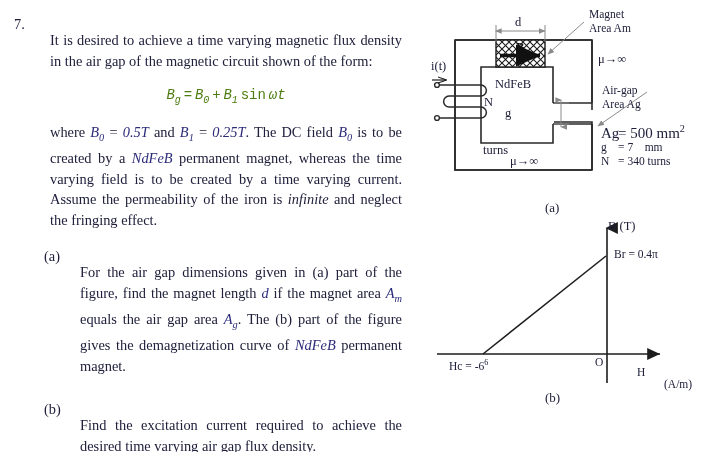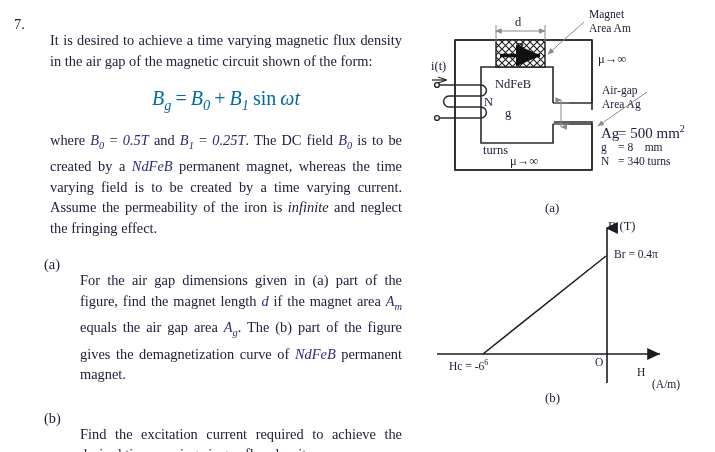--- a/index.html
+++ b/index.html
@@ -52,23 +52,23 @@
     font-size: 14.4px;
     line-height: 20.5px;
     text-align: justify;
     color: #20203c;
     margin: 16px;
     hyphens: none;
   }
   .eq {
     text-align: center;
     margin: 15px 0 15px 0;
-    font-size: 20px;
-    color: #0369a1;
-    font-family: Liberation Serif, serif;
+    font-size: 14px;
+    color: #4d7c0f;
+    font-family: Liberation Mono, monospace;
     font-style: italic;
   }
   .eq .rom { font-style: normal; }
   sub.m { font-style: italic; font-size: 0.72em; }
   .blue { color: #2b2b7a; font-style: italic; }
   .ital { font-style: italic; }
 
   .sublist {
     margin-top: 13px;
   }
@@ -253,21 +253,21 @@
     <div class="lbl big" style="left:166px; top:53px;"><span>μ→∞</span></div>
 
     <div class="lbl big" style="left:73px; top:107px;"><span>g</span></div>
 
     <div class="lbl big" style="left:78px; top:155px;"><span>μ→∞</span></div>
 
     <div class="lbl" style="left:170px; top:84px; line-height:13.5px;"><span>Air-gap<br>Area Ag</span></div>
 
     <div style="position:absolute; left:169px; top:122px;">
       <div style="font-size:15px; line-height:14px; white-space:pre; color:#20203c;"><span style="display:inline-block; width:17px;">Ag</span><span>=</span> <span>500 mm</span><sup style="font-size:0.68em; vertical-align:super;">2</sup></div>
-      <div style="font-size:11.5px; line-height:14px; white-space:pre; color:#20203c;"><span style="display:inline-block; width:17px;">g</span><span>=</span> <span>8    mm</span></div>
+      <div style="font-size:11.5px; line-height:14px; white-space:pre; color:#20203c;"><span style="display:inline-block; width:17px;">g</span><span>=</span> <span>7    mm</span></div>
       <div style="font-size:11.5px; line-height:14px; white-space:pre; color:#20203c;"><span style="display:inline-block; width:17px;">N</span><span>=</span> <span>340 turns</span></div>
     </div>
 
     <div class="cap" style="left:113px; top:200px;"><span>(a)</span></div>
 
     <svg class="fig-svg" style="top:218px;" width="283" height="180" viewBox="0 0 283 180">
       <defs>
         <marker id="axArrU" markerWidth="9" markerHeight="9" refX="4" refY="1.2" orient="auto">
           <path d="M0.3,8 L4,0.3 L7.7,8 Z" fill="#1c1c1c"></path>
         </marker>
@@ -286,18 +286,18 @@
     <div class="lbl big" style="left:176px; top:220px;"><span>B (T)</span></div>
 
     <div class="lbl" style="left:182px; top:248px;"><span>Br = 0.4π</span></div>
 
     <div class="lbl" style="left:17px; top:357px;"><span>Hc = -6</span><sup>6</sup></div>
 
     <div class="lbl" style="left:163px; top:356px;"><span>O</span></div>
 
     <div class="lbl" style="left:205px; top:366px;"><span>H</span></div>
 
-    <div class="lbl" style="left:196px; top:378px;padding-left:24px;"><span>(A/m)</span></div>
+    <div class="lbl" style="left:208px; top:378px;padding-left:24px;"><span>(A/m)</span></div>
 
     <div class="cap" style="left:113px; top:390px;"><span>(b)</span></div>
 
   </div>
 </div>
 
 </body></html>

